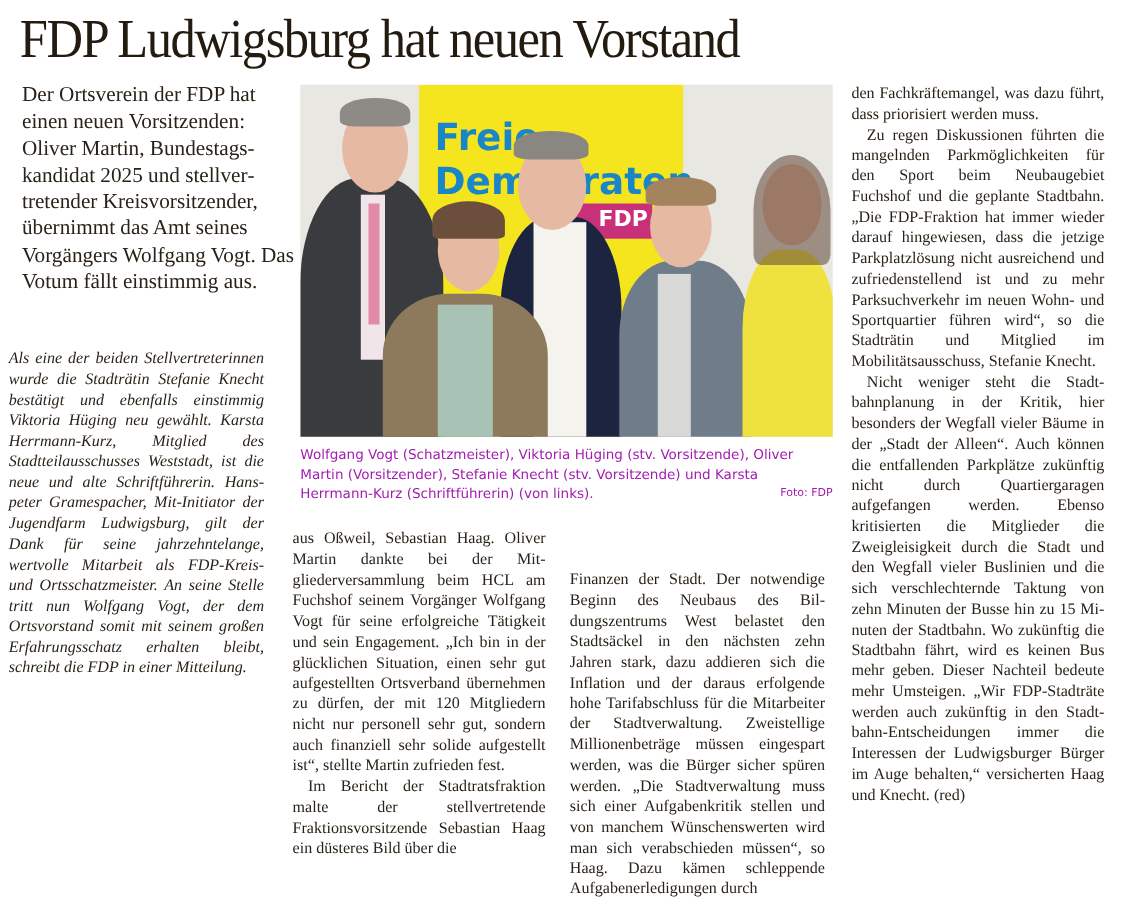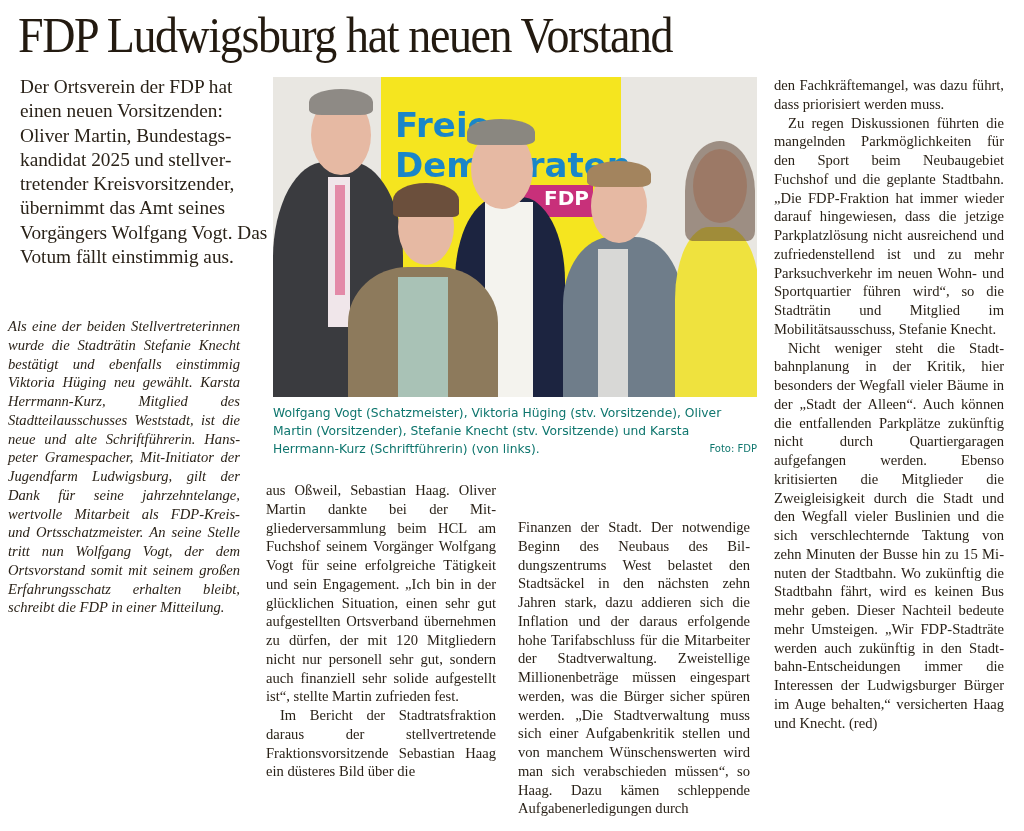--- a/index.html
+++ b/index.html
@@ -36,21 +36,21 @@
     position: absolute; left: 273px; top: 77px; width: 484px; height: 320px;
     background: #e9e7e2; overflow: hidden;
   }
   .banner { position: absolute; left: 108px; top: 0; width: 240px; height: 320px; background: #f5e51f; }
   .banner-text { position: absolute; left: 122px; top: 28px; color: #1a86c8; font-family: "DejaVu Sans", sans-serif; font-weight: bold; font-size: 34px; line-height: 40px; }
   .banner-tag { position: absolute; left: 250px; top: 108px; width: 70px; height: 32px; background: #c8307a; color: #fff; font-family: "DejaVu Sans", sans-serif; font-size: 20px; font-weight: bold; text-align: right; padding-right: 4px; line-height: 26px; box-sizing: border-box; }
   .person { position: absolute; border-radius: 40% 40% 0 0; }
   .head { position: absolute; border-radius: 50%; background: #e6b9a3; }
   .caption {
     position: absolute; left: 273px; top: 404px; width: 484px;
-    font-family: "DejaVu Sans", sans-serif; font-size: 12.3px; line-height: 18px; color: #0f766e;
+    font-family: "DejaVu Sans", sans-serif; font-size: 12.3px; line-height: 18px; color: #a21caf;
   }
   .credit { position: absolute; right: 0; bottom: 0; font-size: 10px; }
 </style>
 </head>
 <body>
 
 <h1 class="headline">FDP Ludwigsburg hat neuen Vorstand</h1>
 
 <div class="lead">Der Ortsverein der FDP hat einen neuen Vorsitzenden: Oliver Martin, Bundestags­kandidat 2025 und stellver­tretender Kreisvorsitzender, übernimmt das Amt seines Vorgängers Wolfgang Vogt. Das Votum fällt einstimmig aus.</div>
 
@@ -92,21 +92,21 @@
   <span>Wolfgang Vogt (Schatzmeister), Viktoria Hüging (stv. Vorsitzende), Oliver Martin (Vorsitzender), Stefanie Knecht (stv. Vorsitzende) und Karsta Herrmann-Kurz (Schriftführerin) (von links).</span>
   <span class="credit">Foto: FDP</span>
 </div>
 
 <div class="col col1">
   <p>Als eine der beiden Stellvertrete­rinnen wurde die Stadträtin Ste­fanie Knecht bestätigt und eben­falls einstimmig Viktoria Hüging neu gewählt. Karsta Herrmann-Kurz, Mitglied des Stadtteilaus­schusses Weststadt, ist die neue und alte Schriftführerin. Hans­peter Gramespacher, Mit-Initia­tor der Jugendfarm Ludwigsburg, gilt der Dank für seine jahrzehn­telange, wertvolle Mitarbeit als FDP-Kreis- und Ortsschatzmeis­ter. An seine Stelle tritt nun Wolf­gang Vogt, der dem Ortsvorstand somit mit seinem großen Erfah­rungsschatz erhalten bleibt, schreibt die FDP in einer Mittei­lung.</p>
 </div>
 
 <div class="col col2">
   <p>aus Oßweil, Sebastian Haag. Oli­ver Martin dankte bei der Mit­gliederversammlung beim HCL am Fuchshof seinem Vorgänger Wolfgang Vogt für seine erfolgrei­che Tätigkeit und sein Engage­ment. „Ich bin in der glücklichen Situation, einen sehr gut aufge­stellten Ortsverband überneh­men zu dürfen, der mit 120 Mit­gliedern nicht nur personell sehr gut, sondern auch finanziell sehr solide aufgestellt ist“, stellte Mar­tin zufrieden fest.</p>
-  <p class="ind">Im Bericht der Stadtratsfrak­tion daraus der stellvertretende Fraktionsvorsitzende Sebastian Haag ein düsteres Bild über die</p>
+  <p class="ind">Im Bericht der Stadtratsfrak­tion malte der stellvertretende Fraktionsvorsitzende Sebastian Haag ein düsteres Bild über die</p>
 </div>
 
 <div class="col col3">
   <p>Finanzen der Stadt. Der notwen­dige Beginn des Neubaus des Bil­dungszentrums West belastet den Stadtsäckel in den nächsten zehn Jahren stark, dazu addieren sich die Inflation und der daraus erfolgende hohe Tarifabschluss für die Mitarbeiter der Stadtver­waltung. Zweistellige Millionen­beträge müssen eingespart wer­den, was die Bürger sicher spü­ren werden. „Die Stadtverwal­tung muss sich einer Aufgaben­kritik stellen und von manchem Wünschenswerten wird man sich verabschieden müssen“, so Haag. Dazu kämen schleppende Aufgabenerledigungen durch</p>
 </div>
 
 <div class="col col4">
   <p>den Fachkräftemangel, was dazu führt, dass priorisiert werden muss.</p>
   <p class="ind">Zu regen Diskussionen führten die mangelnden Parkmöglichkei­ten für den Sport beim Neubau­gebiet Fuchshof und die geplante Stadtbahn. „Die FDP-Fraktion hat immer wieder darauf hinge­wiesen, dass die jetzige Park­platzlösung nicht ausreichend und zufriedenstellend ist und zu mehr Parksuchverkehr im neuen Wohn- und Sportquartier führen wird“, so die Stadträtin und Mit­glied im Mobilitätsausschuss, Stefanie Knecht.</p>
   <p class="ind">Nicht weniger steht die Stadt­bahnplanung in der Kritik, hier besonders der Wegfall vieler Bäu­me in der „Stadt der Alleen“. Auch können die entfallenden Parkplätze zukünftig nicht durch Quartiergaragen aufgefangen werden. Ebenso kritisierten die Mitglieder die Zweigleisigkeit durch die Stadt und den Wegfall vieler Buslinien und die sich ver­schlechternde Taktung von zehn Minuten der Busse hin zu 15 Mi­nuten der Stadtbahn. Wo zukünf­tig die Stadtbahn fährt, wird es keinen Bus mehr geben. Dieser Nachteil bedeute mehr Umstei­gen. „Wir FDP-Stadträte werden auch zukünftig in den Stadt­bahn-Entscheidungen immer die Interessen der Ludwigsburger Bürger im Auge behalten,“ versi­cherten Haag und Knecht. (red)</p>

